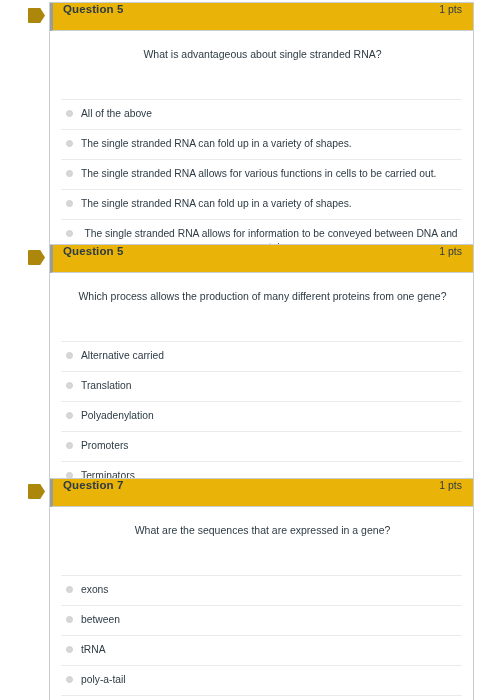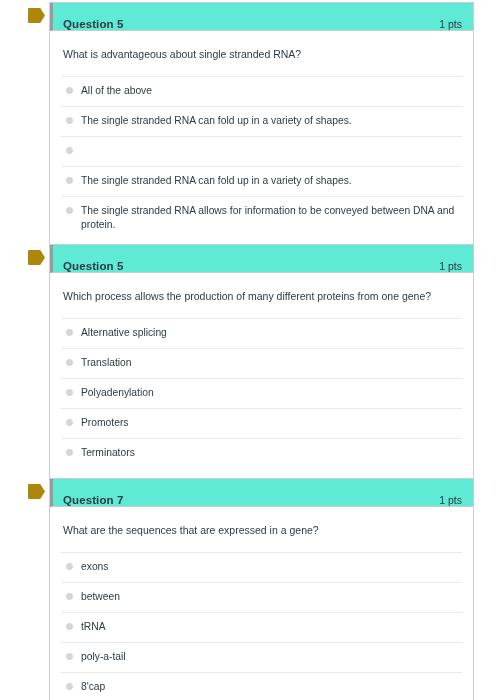--- a/index.html
+++ b/index.html
@@ -51,57 +51,59 @@
     position: absolute;
     left: 21px;
     top: 0;
     right: 0;
     border: 1px solid #c7cdd1;
     background: #ffffff;
     box-sizing: border-box;
   }
 
   .question-header {
-    background: #5eead4;
+    background: #eab308;
     border-bottom: 1px solid #c7cdd1;
     border-left: 3px solid #9b9b9b;
     height: 28px;
     display: flex;
-    align-items: flex-end;
+    align-items: flex-start;
     justify-content: space-between;
     padding: 0 11px 0 10px;
     box-sizing: border-box;
   }
 
   .question-name {
     font-size: 11.5px;
     font-weight: bold;
     color: #2d3b45;
     letter-spacing: 0.1px;
   }
 
   .question-points {
     font-size: 10.5px;
     color: #2d3b45;
   }
 
   .question-body {
     padding: 0 11px 12px 11px;
+    text-align: center;
   }
 
   .question-text {
     font-size: 10.5px;
     color: #2d3b45;
     line-height: 1.45;
     padding: 16px 0 14px 2px;
   }
 
   
   .answers {
     border-top: 1px solid #e8eaec;
+    margin-top: 23px;
   }
 
   .answer-row {
     display: flex;
     align-items: flex-start;
     padding: 7px 0 7px 3px;
     border-bottom: 1px solid #e8eaec;
     min-height: 15px;
   }
   .answer-row:last-child {
@@ -146,20 +148,21 @@
           <div class="answer-row">
             <span class="answer-radio"></span>
             <span class="answer-text">All of the above</span>
           </div>
           <div class="answer-row">
             <span class="answer-radio"></span>
             <span class="answer-text">The single stranded RNA can fold up in a variety of shapes.</span>
           </div>
           <div class="answer-row">
             <span class="answer-radio"></span>
+            <span class="answer-text">The single stranded RNA allows for various functions in cells to be carried out.</span>
           </div>
           <div class="answer-row">
             <span class="answer-radio"></span>
             <span class="answer-text">The single stranded RNA can fold up in a variety of shapes.</span>
           </div>
           <div class="answer-row">
             <span class="answer-radio"></span>
             <span class="answer-text">The single stranded RNA allows for information to be conveyed between DNA and protein.</span>
           </div>
         </div>
@@ -174,21 +177,21 @@
     <div class="question-card">
       <div class="question-header">
         <span class="question-name">Question 5</span>
         <span class="question-points">1 pts</span>
       </div>
       <div class="question-body">
         <div class="question-text">Which process allows the production of many different proteins from one gene?</div>
         <div class="answers">
           <div class="answer-row">
             <span class="answer-radio"></span>
-            <span class="answer-text">Alternative splicing</span>
+            <span class="answer-text">Alternative carried</span>
           </div>
           <div class="answer-row">
             <span class="answer-radio"></span>
             <span class="answer-text">Translation</span>
           </div>
           <div class="answer-row">
             <span class="answer-radio"></span>
             <span class="answer-text">Polyadenylation</span>
           </div>
           <div class="answer-row">

